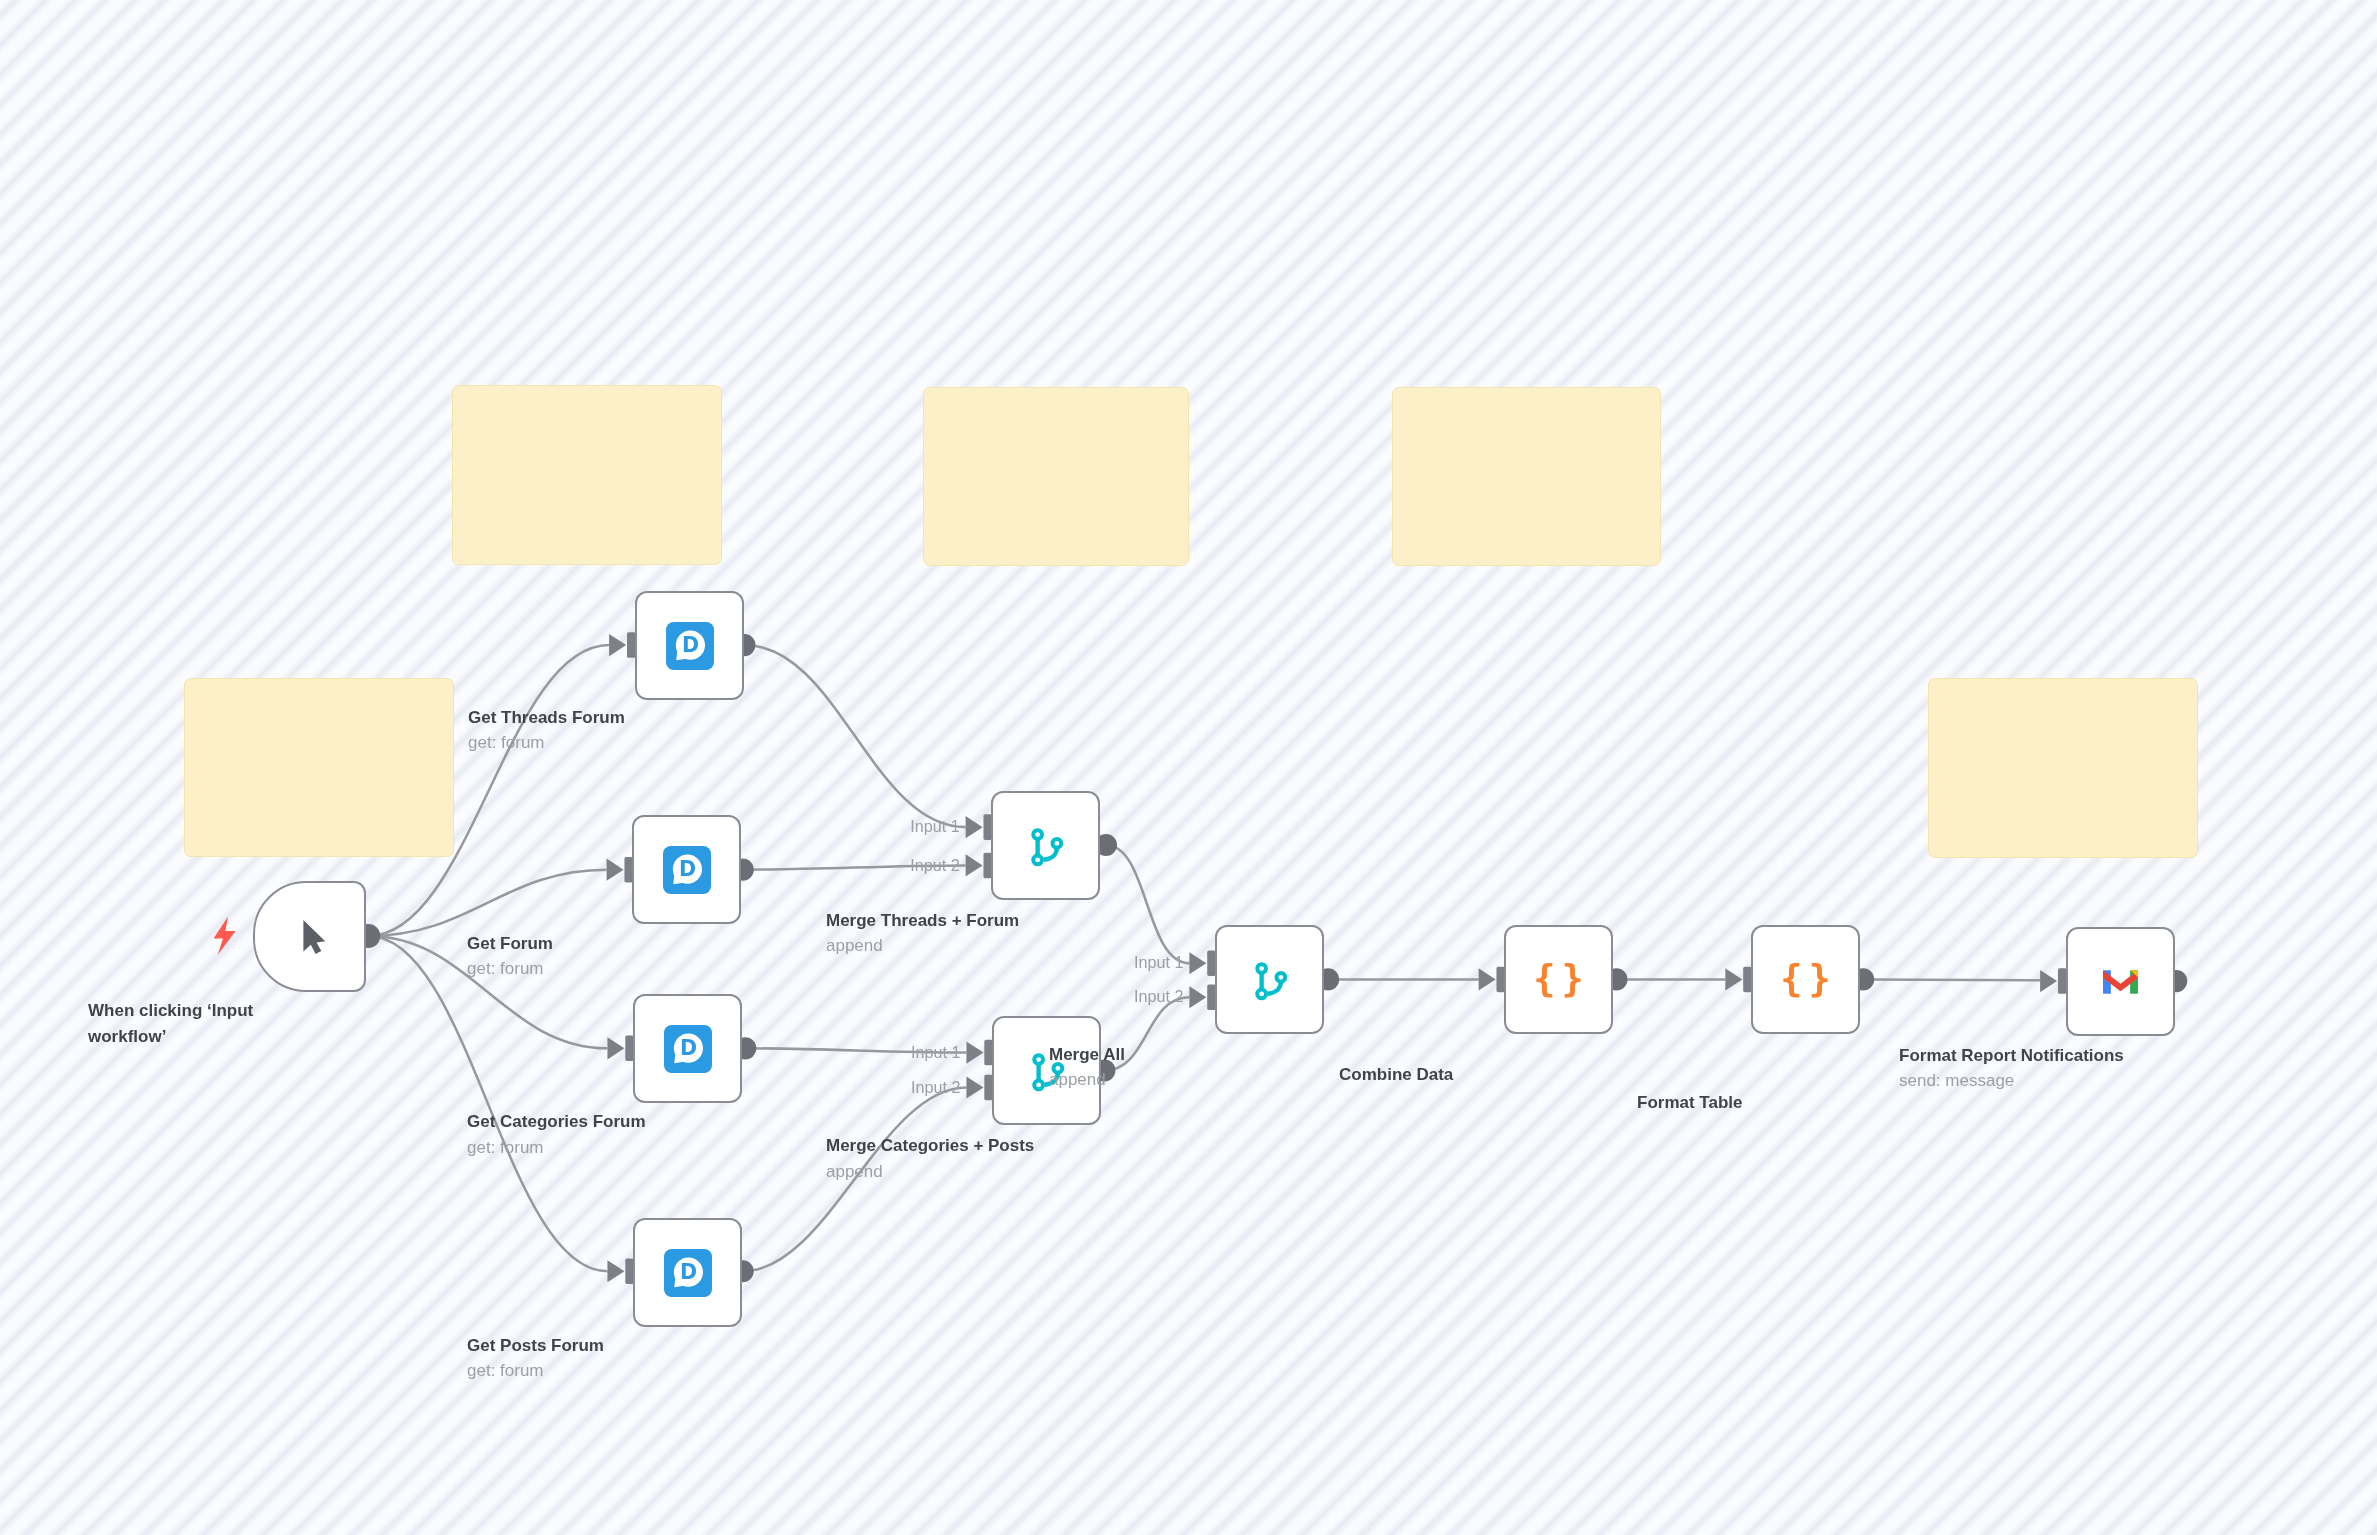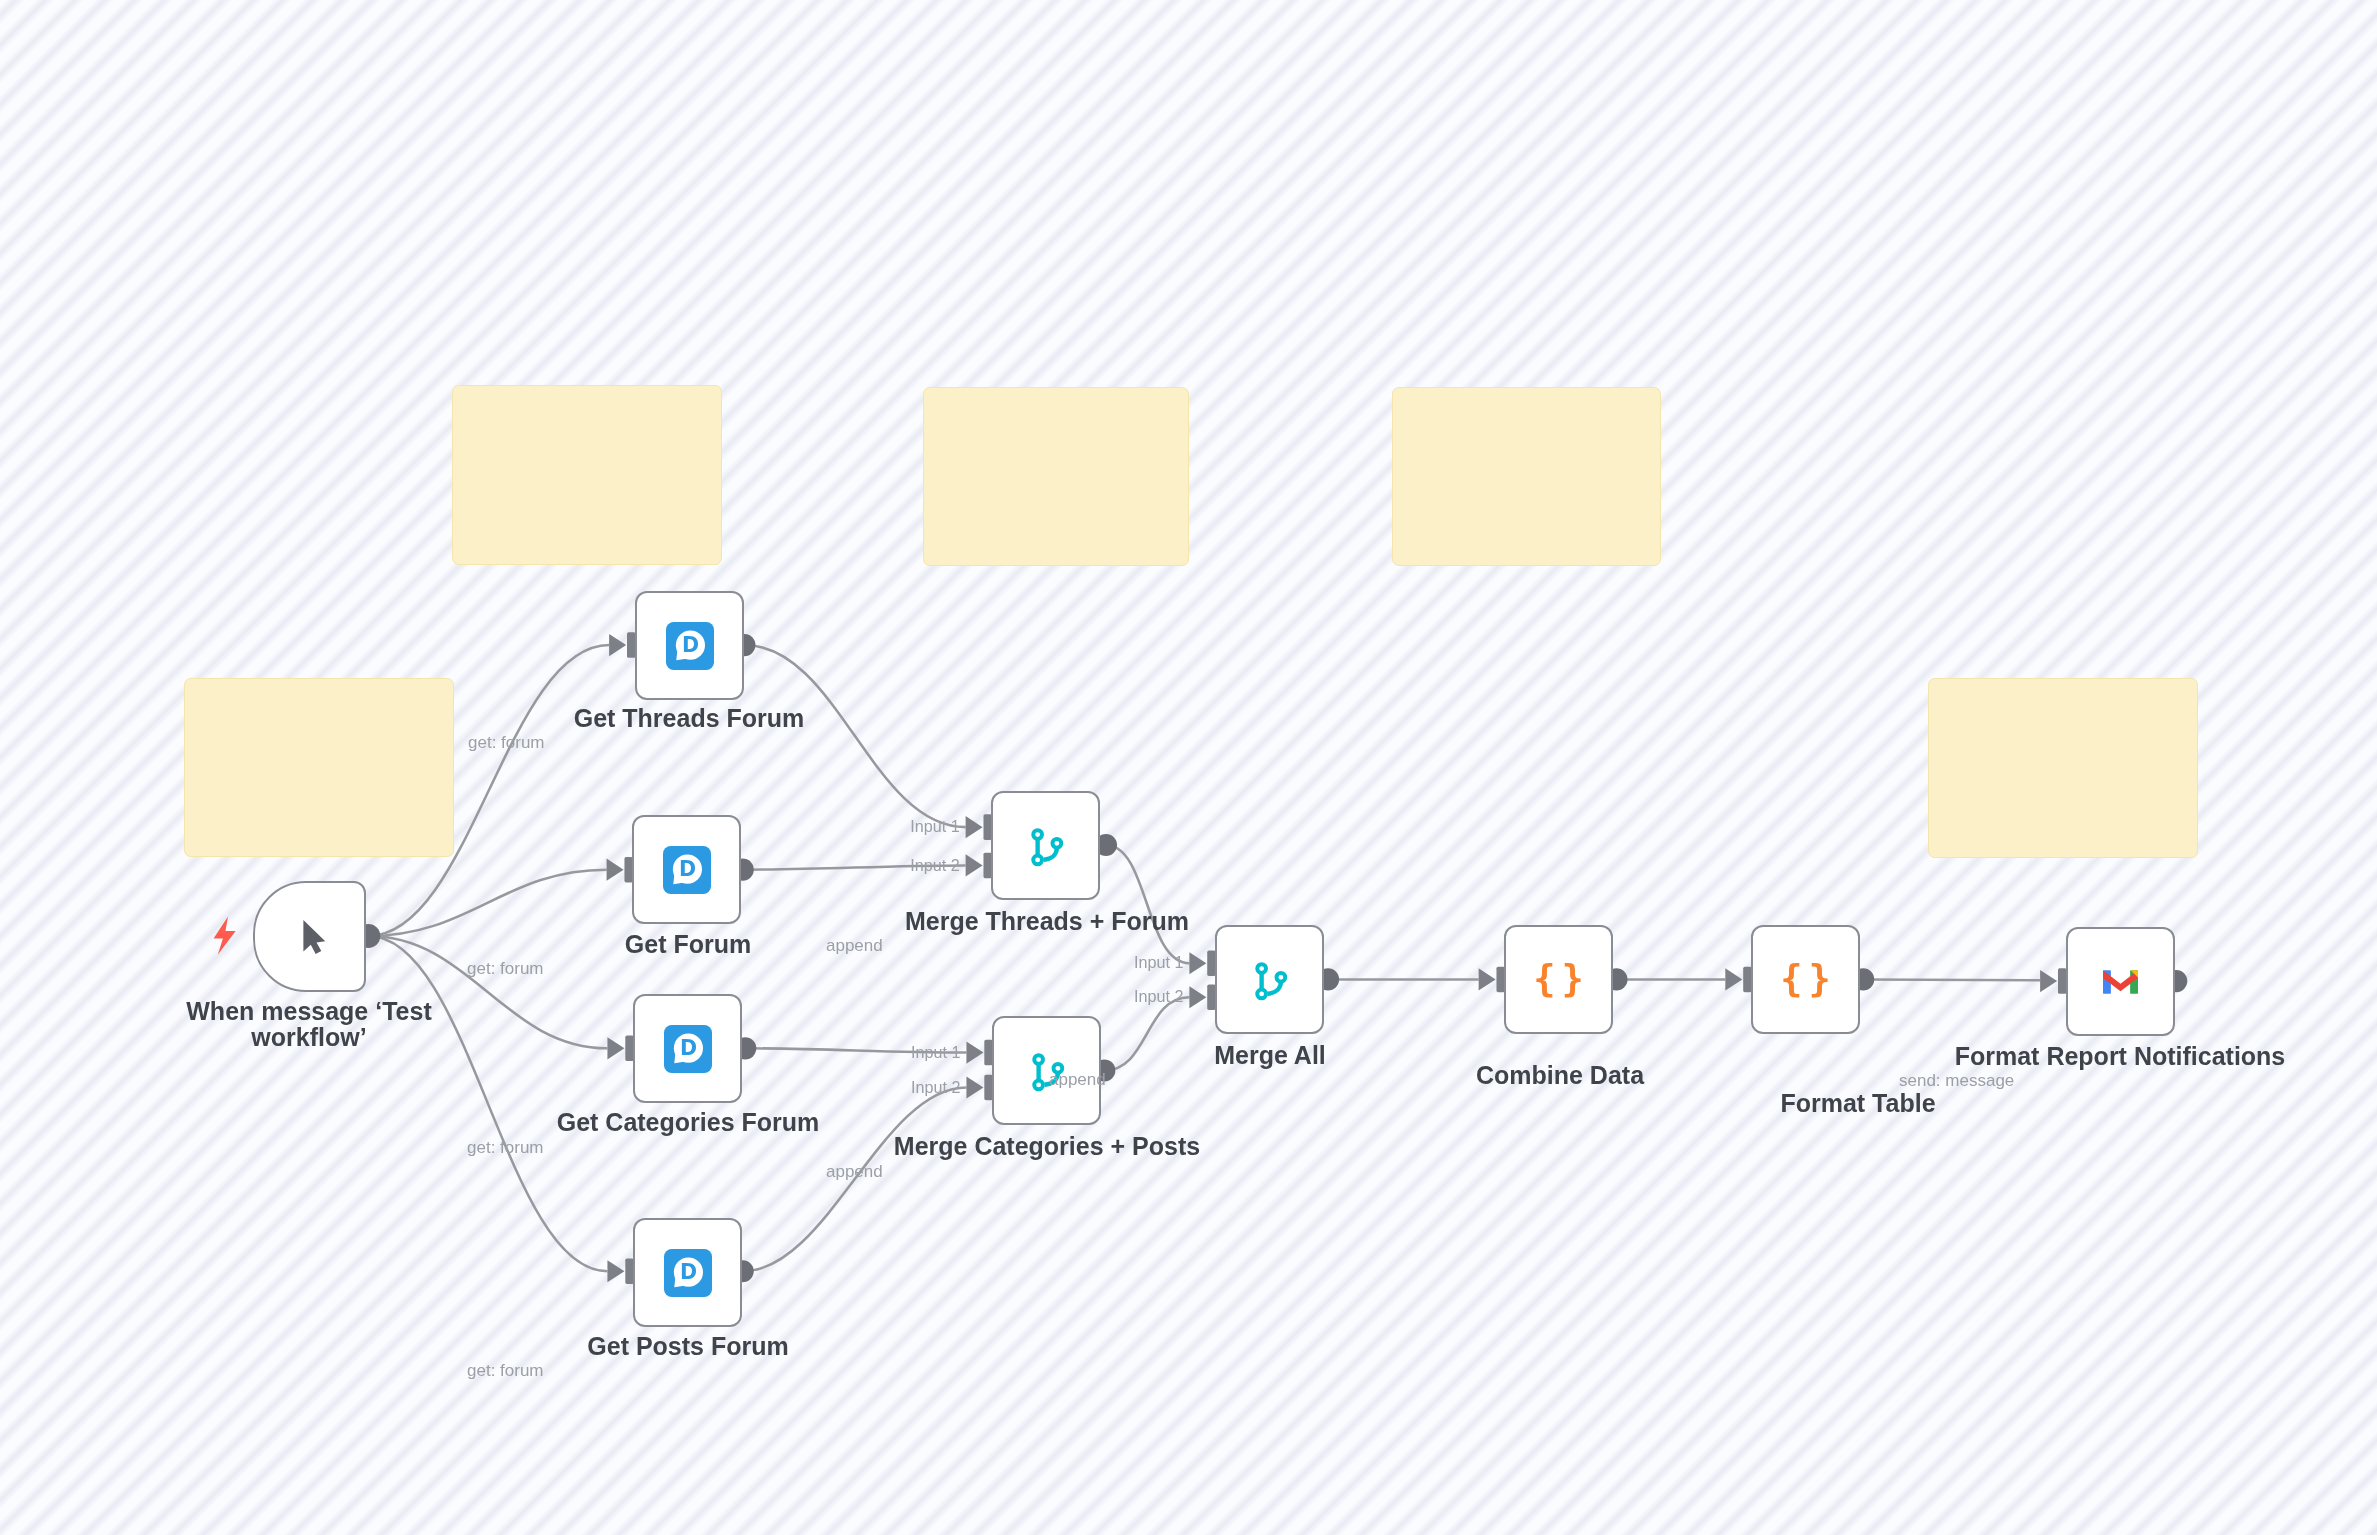--- a/index.html
+++ b/index.html
@@ -20,21 +20,21 @@
   .node{
     position:absolute;width:109px;height:109px;background:#ffffff;
     border:2.6px solid #898d93;border-radius:12px;box-sizing:border-box;
     display:flex;align-items:center;justify-content:center;z-index:3;
   }
   .node.trigger{
     width:113px;height:111px;border-radius:53px 12px 12px 53px;
   }
   .node-label{
     position:absolute;transform:translateX(-50%);width:442px;
-    text-align:center;font-size:25px;font-weight:600;color:#3f444a;
+    font-size:17px;font-weight:600;color:#3f444a;
     z-index:3;line-height:24px;
   }
   .node-sub{
     position:absolute;transform:translateX(-50%);width:442px;
     font-size:17px;font-weight:400;color:#9ba0a7;
     z-index:3;
   }
   .code-icon{
     font-size:37px;font-weight:700;color:#f8832c;letter-spacing:6px;
     font-family:"DejaVu Sans Mono", monospace;padding-left:6px;
@@ -150,21 +150,21 @@
     </g>
 
     <polygon fill="#ff5a4d" points="268,1077 251,1103 262,1103 256,1122 277,1094 265,1094"></polygon>
   </svg>
 
   <div class="node trigger" style="left:253px;top:881px;">
     <svg width="49" height="49" viewBox="0 0 56 56">
       <path d="M21 9 L21 45 L29.5 37.5 L35 48 L41.5 44.7 L36 34.8 L46 33.5 Z" fill="#5c6066"></path>
     </svg>
   </div>
-  <div class="node-label" style="left:309px;top:999px;">When message ‘Test</div>
+  <div class="node-label" style="left:309px;top:999px;">When clicking ‘Input</div>
   <div class="node-label" style="left:309px;top:1025px;">workflow’</div>
 
   <div class="node" style="left:635px;top:591px;">
     <svg width="48" height="48" viewBox="0 0 56 56">
       <rect width="56" height="56" rx="9" fill="#2b9ae2"></rect>
       <circle cx="28.5" cy="27" r="17" fill="#ffffff"></circle>
       <polygon points="12,44.5 13.5,31 25.5,42.5" fill="#ffffff"></polygon>
       <text x="28.5" y="35.5" text-anchor="middle" font-family="DejaVu Sans, sans-serif" font-size="24" font-weight="bold" fill="#2b9ae2">D</text>
     </svg>
   </div>

